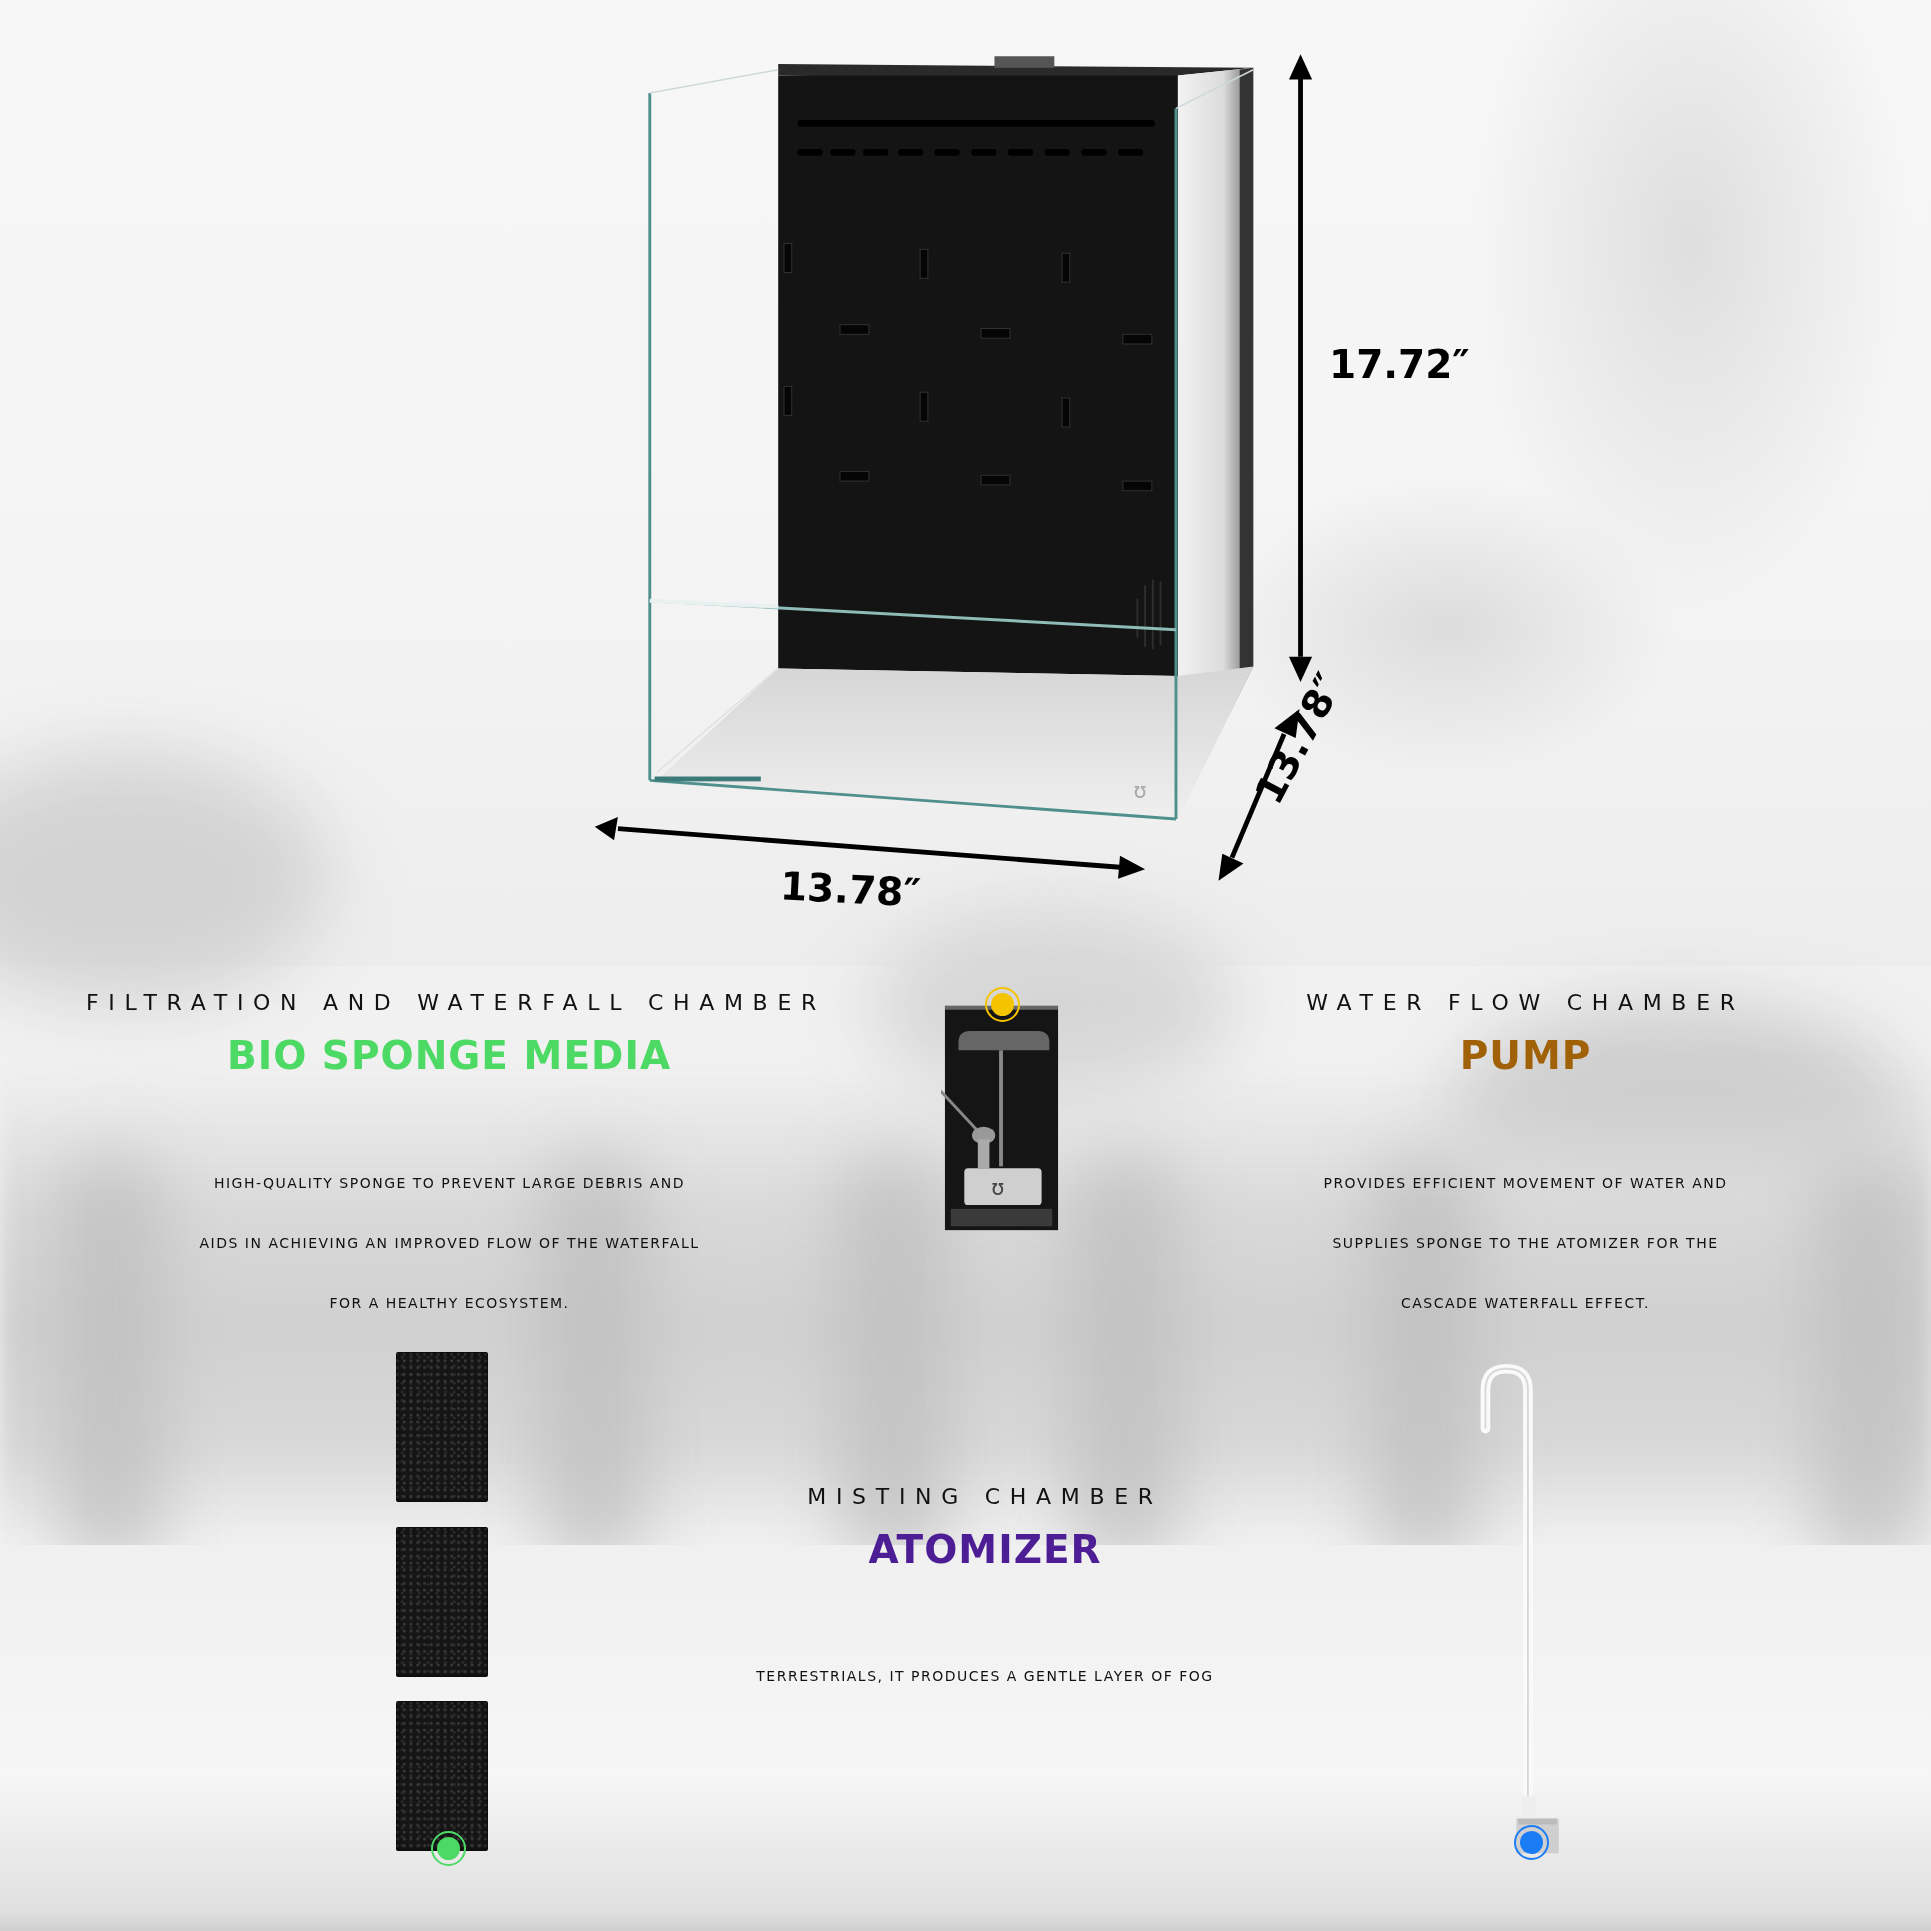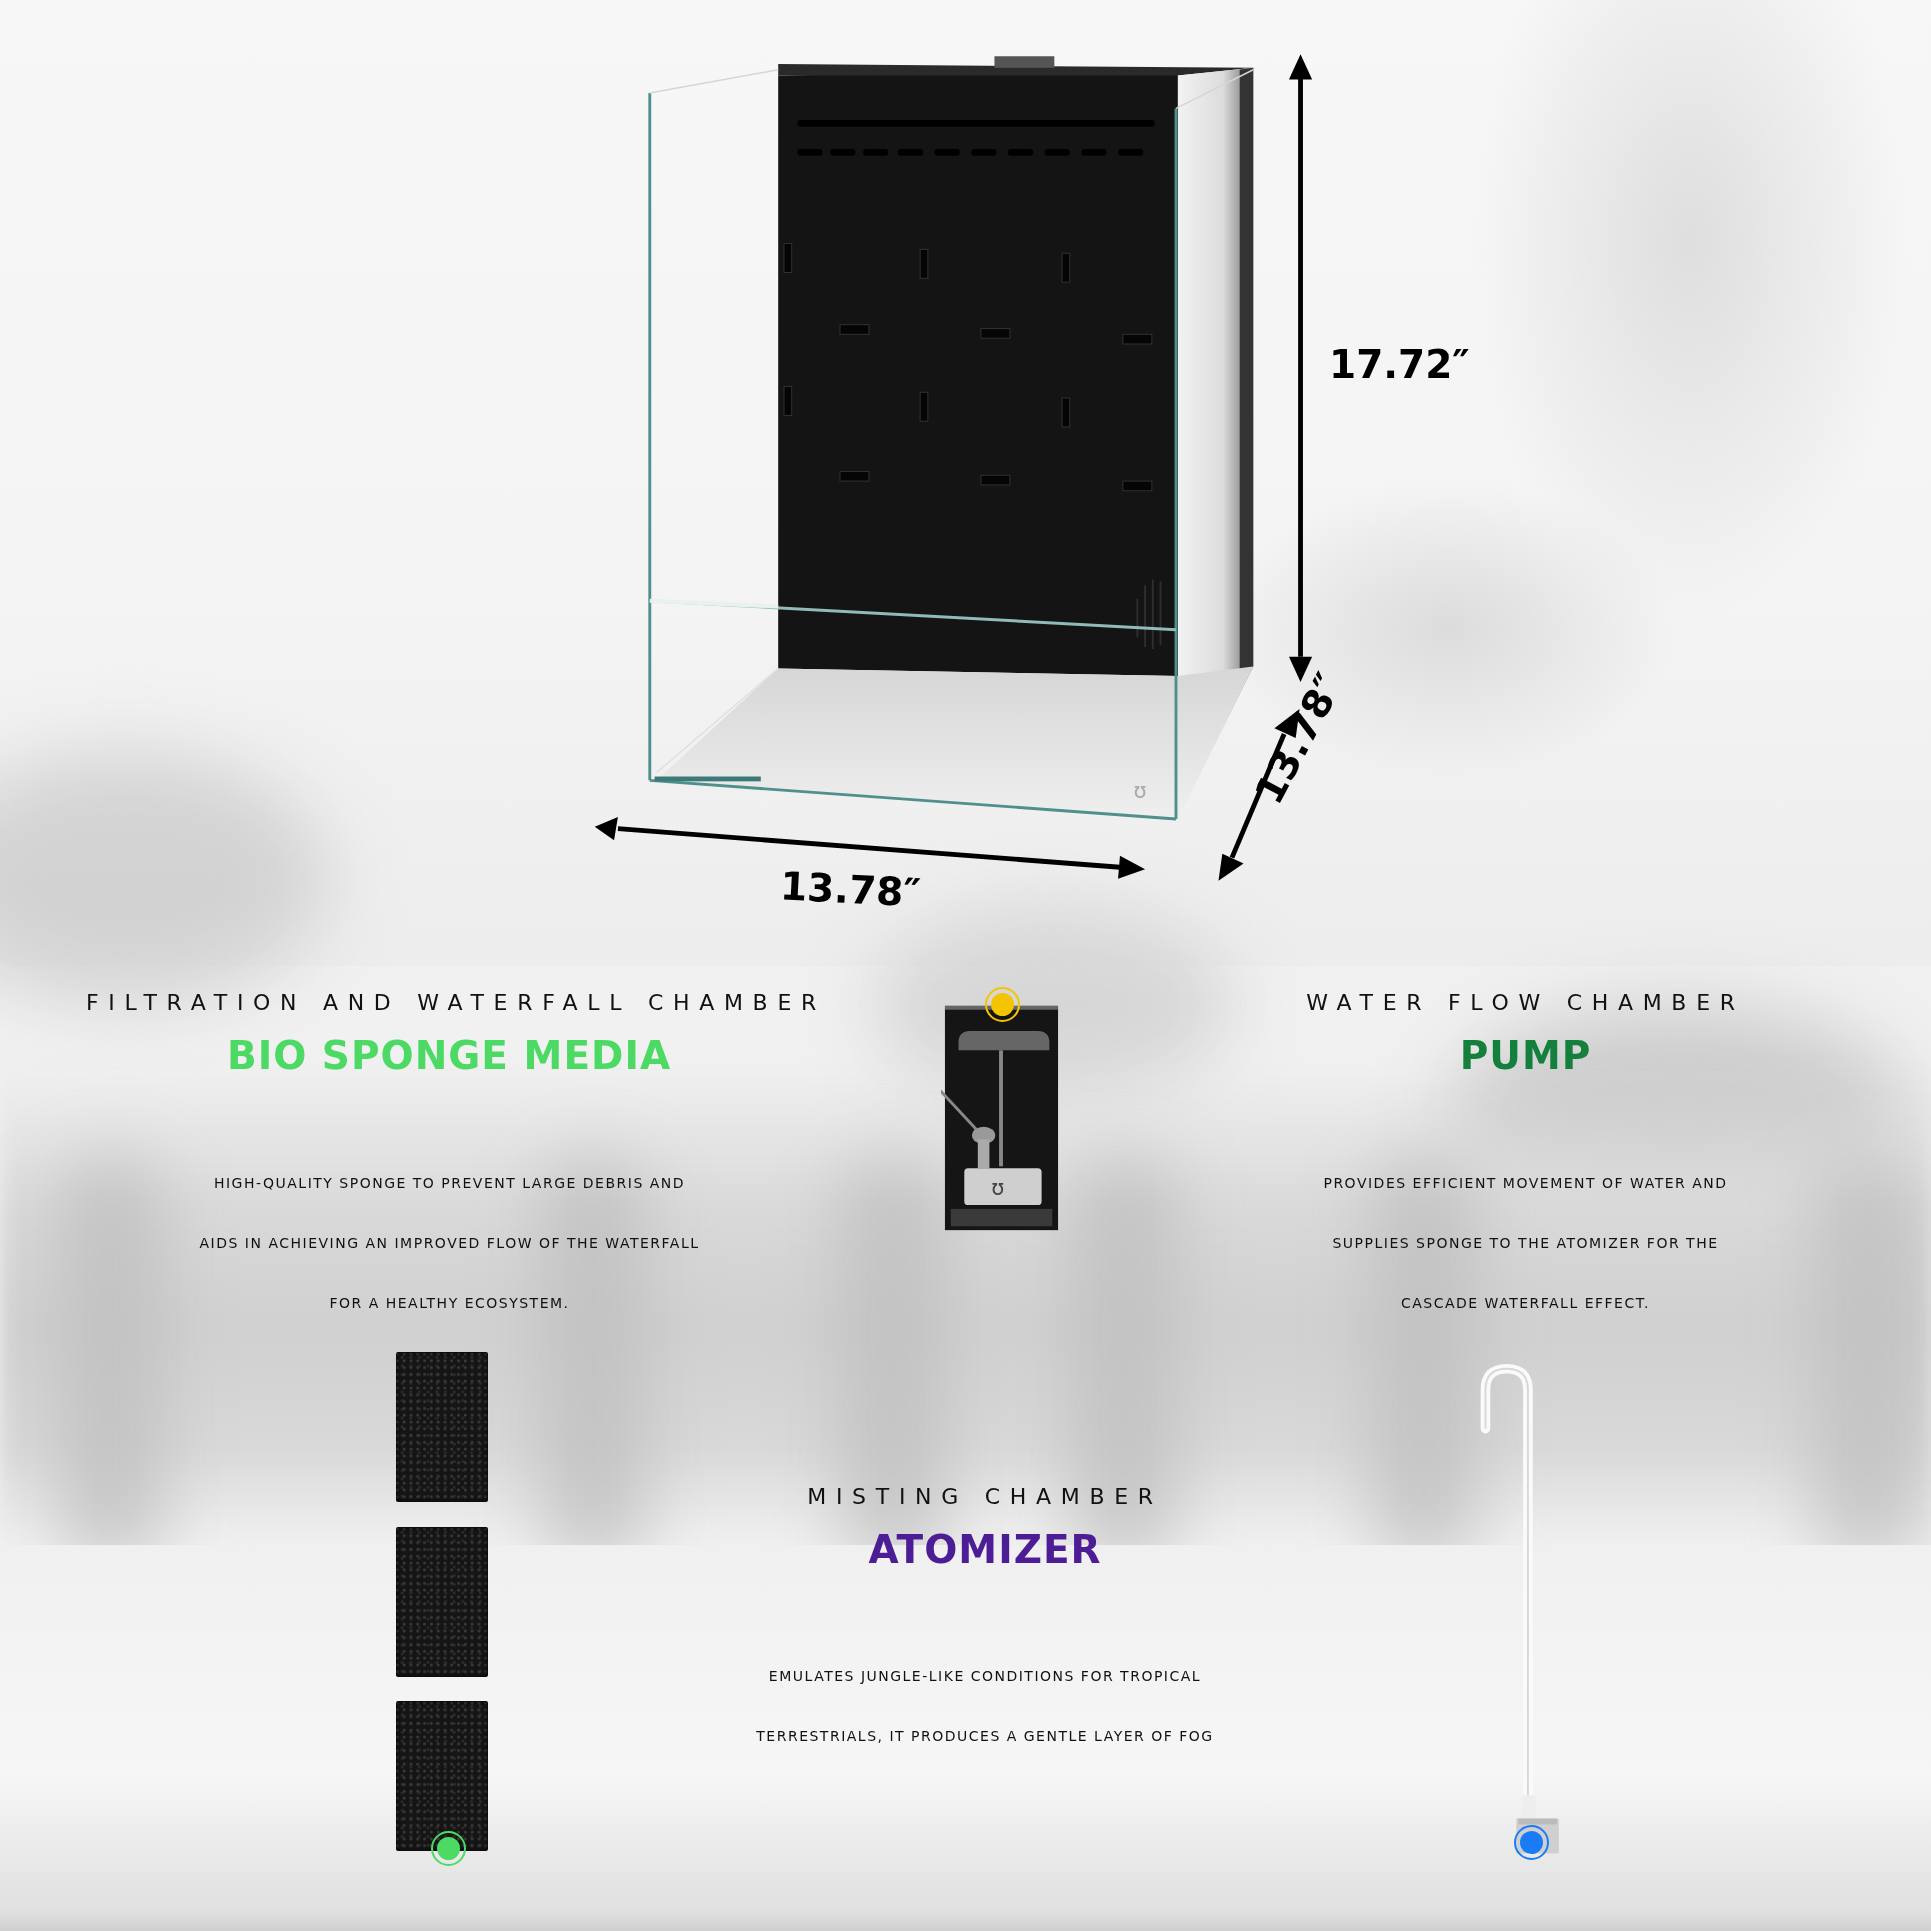--- a/index.html
+++ b/index.html
@@ -196,31 +196,30 @@
 
 <div class="eyebrow" style="left:86px; top:990px; width:724px;">FILTRATION AND WATERFALL CHAMBER</div>
 <div class="headline" style="left:87px; top:1033px; width:724px; color:#4cd964;">BIO SPONGE MEDIA</div>
 <div class="desc" style="left:39px; top:1153px; width:821px;">
   <span>HIGH-QUALITY SPONGE TO PREVENT LARGE DEBRIS AND</span>
   <span>AIDS IN ACHIEVING AN IMPROVED FLOW OF THE WATERFALL</span>
   <span>FOR A HEALTHY ECOSYSTEM.</span>
 </div>
 
 <div class="eyebrow" style="left:1197px; top:990px; width:657px;">WATER FLOW CHAMBER</div>
-<div class="headline" style="left:1197px; top:1033px; width:657px; color:#15803d;">PUMP</div>
+<div class="headline" style="left:1197px; top:1033px; width:657px; color:#a16207;">PUMP</div>
 <div class="desc" style="left:1178px; top:1153px; width:695px;">
   <span>PROVIDES EFFICIENT MOVEMENT OF WATER AND</span>
   <span>SUPPLIES SPONGE TO THE ATOMIZER FOR THE</span>
   <span>CASCADE WATERFALL EFFECT.</span>
 </div>
 
 <div class="eyebrow" style="left:676px; top:1484px; width:618px;">MISTING CHAMBER</div>
 <div class="headline" style="left:676px; top:1527px; width:618px; color:#4c1d95;">ATOMIZER</div>
 <div class="desc" style="left:618px; top:1646px; width:734px;">
-  <span>EMULATES JUNGLE-LIKE CONDITIONS FOR TROPICAL</span>
   <span>TERRESTRIALS, IT PRODUCES A GENTLE LAYER OF FOG</span>
 </div>
 
 <svg class="pump-img" viewBox="0 0 125 240">
   <rect x="4" y="4" width="117" height="232" fill="#151515"></rect>
   <rect x="4" y="4" width="117" height="4" fill="#666"></rect>
   <path d="M18 42 Q18 30 30 30 L100 30 Q112 30 112 42 L112 50 L18 50 Z" fill="#666"></path>
   <rect x="60" y="50" width="4" height="120" fill="#888"></rect>
   <line x1="-30" y1="60" x2="44" y2="140" stroke="#888" stroke-width="3"></line>
   <ellipse cx="44" cy="138" rx="12" ry="9" fill="#999"></ellipse>

